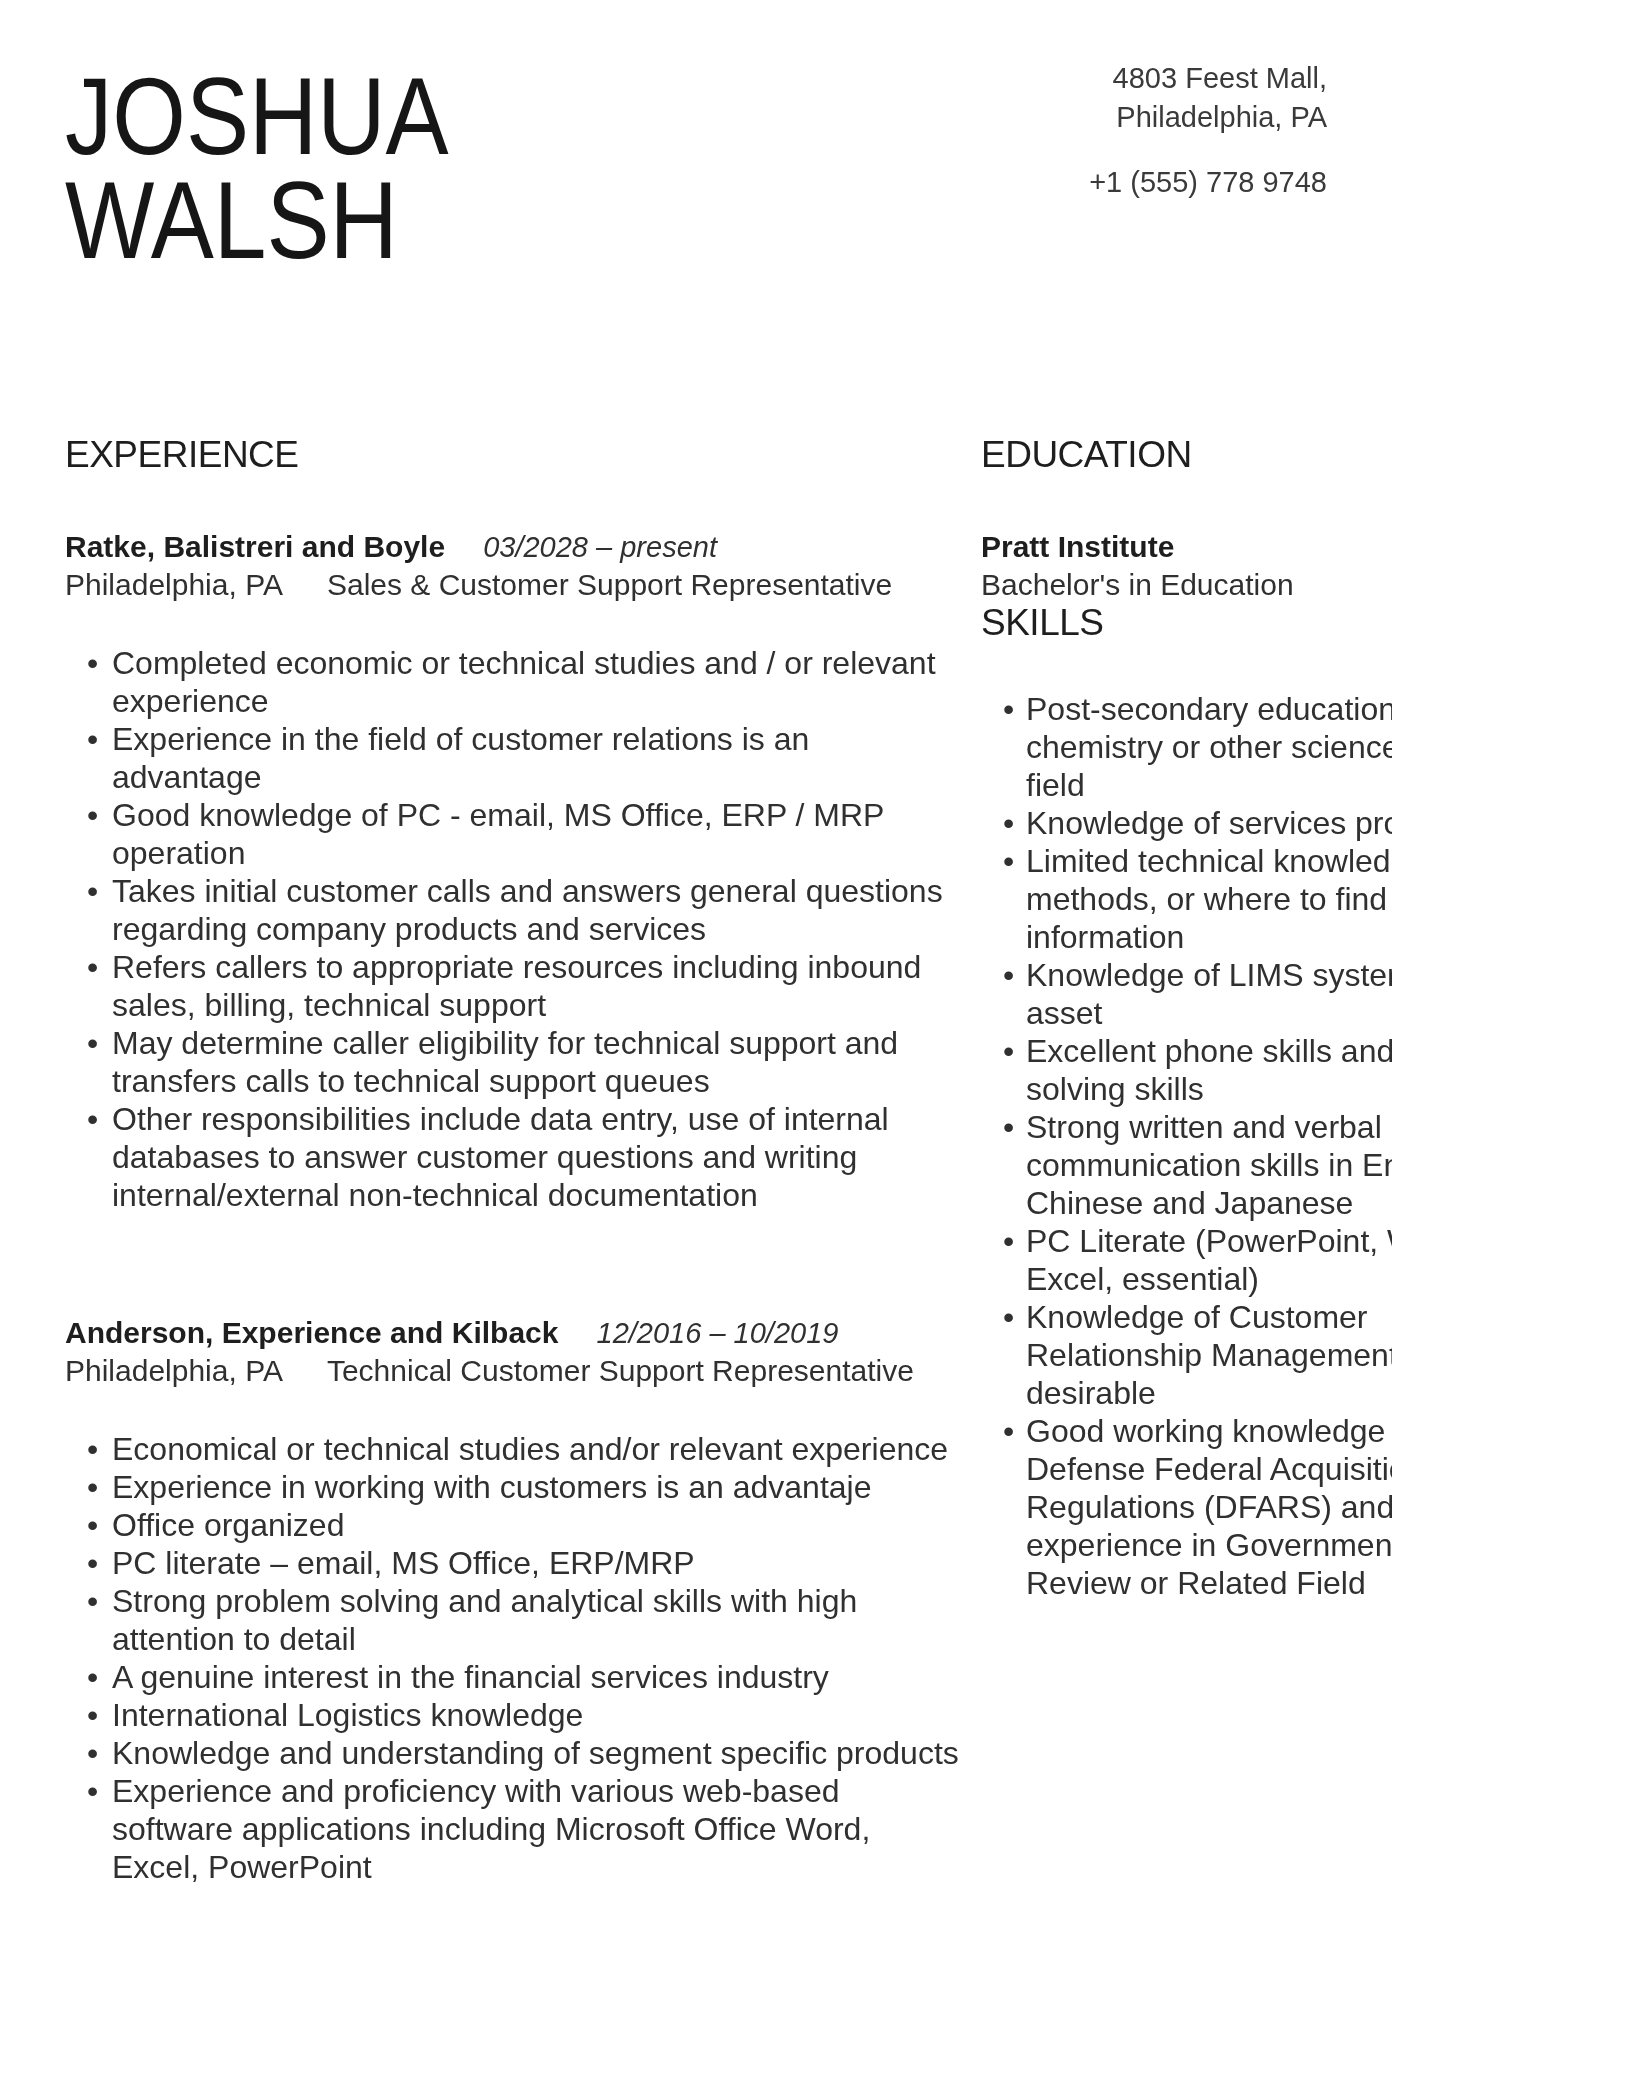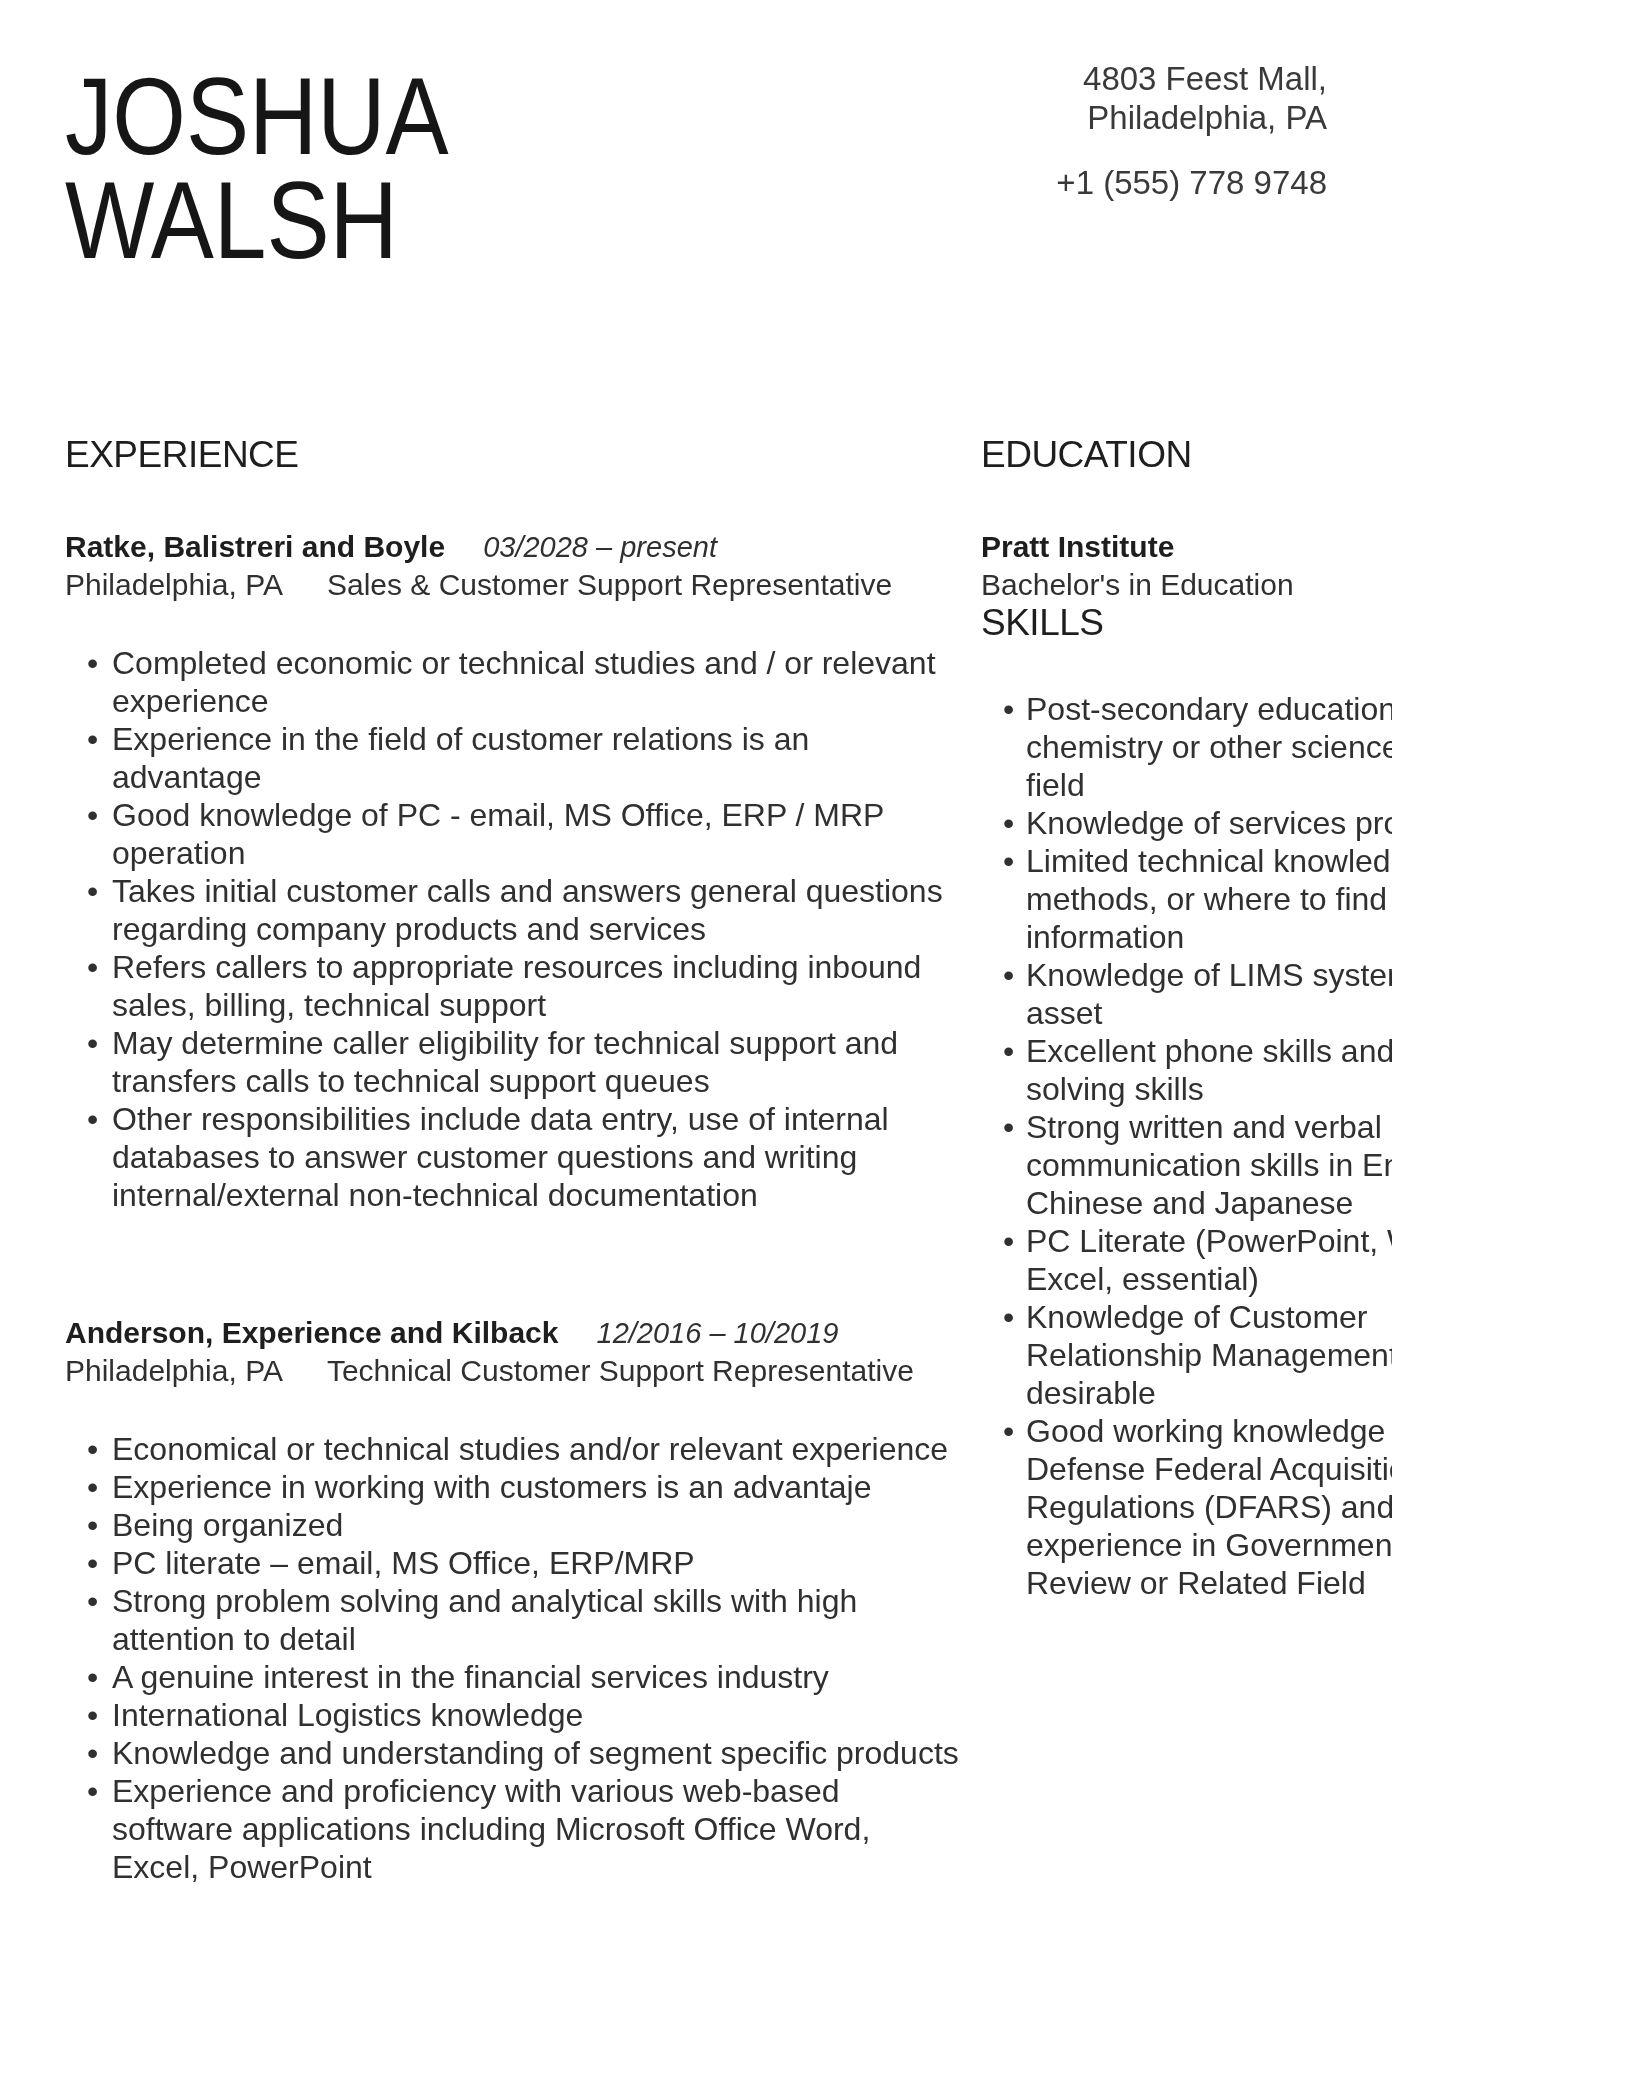--- a/index.html
+++ b/index.html
@@ -26,21 +26,21 @@
     color: #161616;
     transform: scaleX(0.86);
     transform-origin: left top;
   }
   .name span { display: block; }
   .contact {
     position: absolute;
     top: -5px;
     right: 0;
     text-align: right;
-    font-size: 33px;
+    font-size: 29px;
     line-height: 39px;
     color: #3a3a3a;
   }
   .contact .phone { margin-top: 26px; }
 
   
   .columns {
     display: grid;
     grid-template-columns: 901px 565px;
     column-gap: 15px;
@@ -132,21 +132,21 @@
       <article class="job job2">
         <div class="job-title-line">
           <span class="company">Anderson, Experience and Kilback</span><span class="dates">12/2016 – 10/2019</span>
         </div>
         <div class="job-subline">
           <span class="location">Philadelphia, PA</span><span class="role">Technical Customer Support Representative</span>
         </div>
         <ul class="bullets">
             <li>Economical or technical studies and/or relevant experience</li>
             <li>Experience in working with customers is an advantaje</li>
-            <li>Being organized</li>
+            <li>Office organized</li>
             <li>PC literate – email, MS Office, ERP/MRP</li>
             <li>Strong problem solving and analytical skills with high attention to detail</li>
             <li>A genuine interest in the financial services industry</li>
             <li>International Logistics knowledge</li>
             <li>Knowledge and understanding of segment specific products</li>
             <li>Experience and proficiency with various web-based software applications including Microsoft Office Word, Excel, PowerPoint</li>
           </ul>
       </article>
     </section>
 

